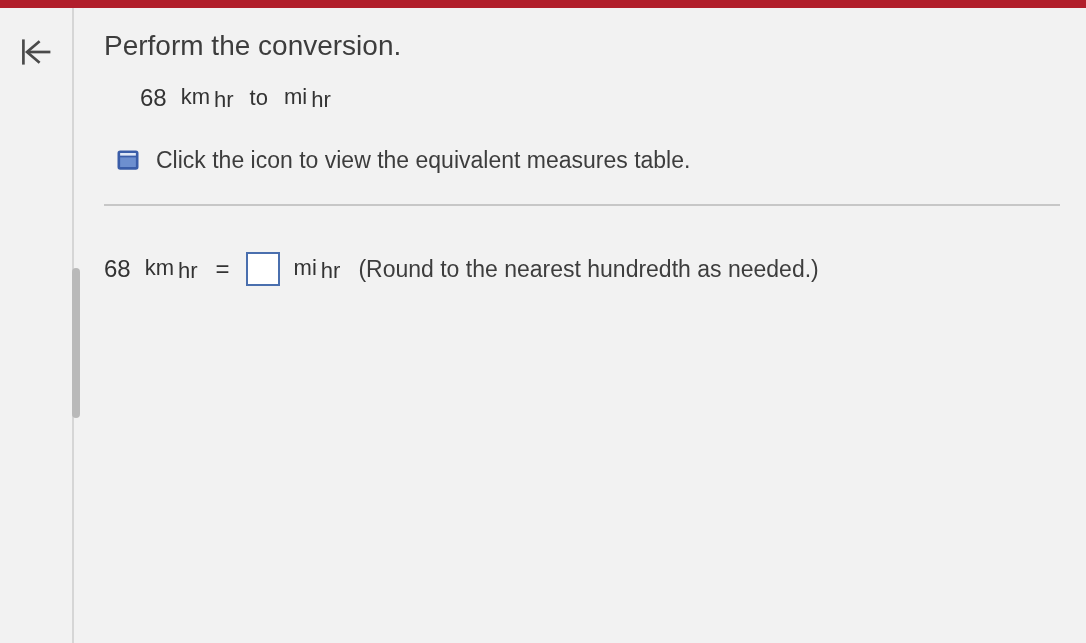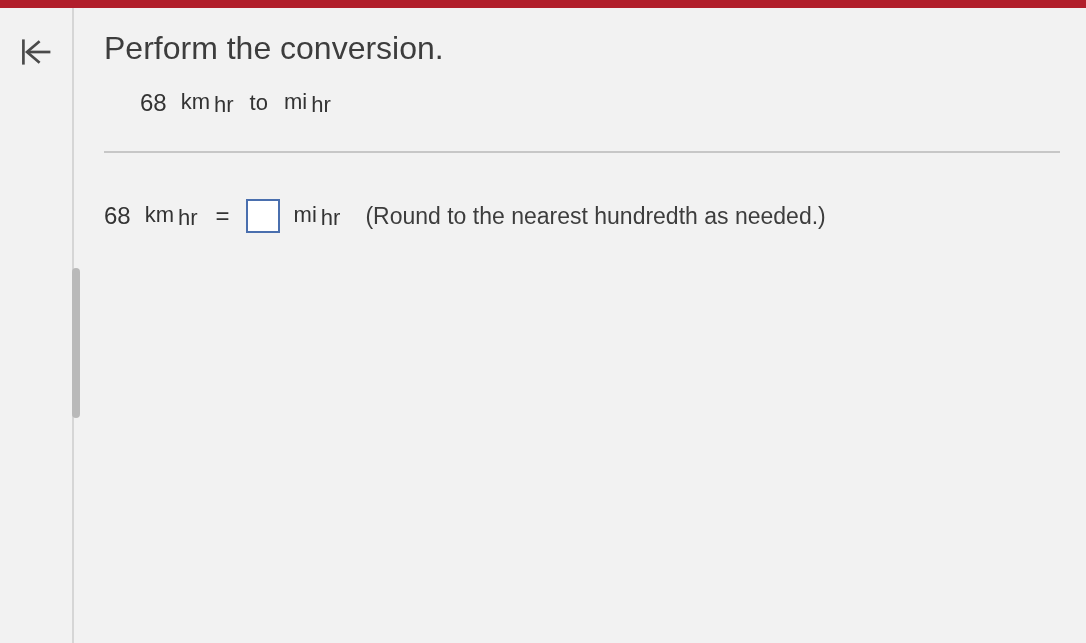--- a/index.html
+++ b/index.html
@@ -3,38 +3,38 @@
 <meta charset="utf-8">
 <style>
   * { box-sizing: border-box; margin: 0; padding: 0; }
   html, body { width: 1086px; height: 643px; font-family: Arial, Helvetica, sans-serif; background: #e8e8e8; overflow: hidden; }
   .page { width: 1086px; height: 643px; position: relative; background: linear-gradient(180deg,#b11e2b 0,#b11e2b 8px,#f2f2f2 8px); }
   .container { position: absolute; top: 8px; left: 0; right: 0; bottom: 0; background: #f2f2f2; display: flex; }
   .collapse-col { width: 72px; padding-top: 22px; display: flex; justify-content: center; align-items: flex-start; }
   .collapse-btn { width: 44px; height: 44px; display: flex; align-items: center; justify-content: center; cursor: pointer; color: #4a4a4a; }
   .collapse-btn svg { width: 36px; height: 36px; stroke: #4a4a4a; stroke-width: 3; fill: none; }
   .content { flex: 1; padding: 22px 26px 0 0; color: #3a3a3a; border-left: 2px solid #d6d6d6; padding-left: 30px; }
-  .instr { font-size: 32px; margin-bottom: 22px; color: #3d3d3d; }
+  .instr { font-size: 28px; margin-bottom: 22px; color: #3d3d3d; }
   .expr-row { display: flex; align-items: center; font-size: 24px; color: #333; margin-left: 36px; margin-bottom: 34px; }
   .expr-row .num { margin-right: 6px; }
   .frac { display: inline-flex; flex-direction: row; align-items: center; line-height: 1; margin: 0 6px; font-size: 22px; }
   .frac .top { padding: 0 2px 3px; }
   .frac .bar { width: 100%; border-top: 2px solid #333; }
   .frac .bot { padding: 3px 2px 0; }
   .to-word { margin: 0 8px; font-size: 22px; }
   .link-row { display: flex; align-items: center; margin-left: 10px; margin-bottom: 30px; }
   .book-icon { width: 28px; height: 28px; margin-right: 14px; display: flex; align-items: center; justify-content: center; }
   .book-icon svg { width: 28px; height: 28px; }
   .link-text { font-size: 23px; color: #3d3d3d; cursor: pointer; }
   .divider { border: none; border-top: 2px solid #c7c7c7; margin: 10px 0 46px 0; width: 100%; }
   .answer-row { display: flex; align-items: center; font-size: 24px; color: #333; margin-left: 0; }
   .answer-row .num { margin-right: 6px; }
   .eq { margin: 0 10px; }
   .answer-input { width: 34px; height: 34px; border: 2px solid #4a6fae; background: #fff; margin: 0 6px; font-size: 20px; text-align: center; outline: none; }
-  .hint { font-size: 23px; color: #3d3d3d; margin-left: 17px; }
+  .hint { font-size: 23px; color: #3d3d3d; margin-left: 10px; }
   .scroll-indicator { position: absolute; left: 72px; top: 260px; width: 8px; height: 150px; background: #b9b9b9; border-radius: 4px; }
 </style>
 </head>
 <body>
 
 <div class="page">
   <div class="container">
 
     <div class="collapse-col">
       <div class="collapse-btn">
@@ -60,20 +60,30 @@
           <span class="bot">hr</span>
         </span>
         <span class="to-word">to</span>
         <span class="frac">
           <span class="top">mi</span>
           <span class="bar"></span>
           <span class="bot">hr</span>
         </span>
       </div>
 
+      <div class="link-row">
+        <span class="book-icon">
+          <svg viewBox="0 0 32 32">
+            <rect x="4" y="5" width="24" height="22" rx="3" fill="#3a5da8"></rect>
+            <rect x="7" y="8" width="18" height="3" fill="#dfe8f7"></rect>
+            <rect x="7" y="13" width="18" height="11" fill="#6d8fcf"></rect>
+          </svg>
+        </span>
+        <span class="link-text">Click the icon to view the equivalent measures table.</span>
+      </div>
 
       <hr class="divider">
 
       <div class="answer-row">
         <span class="num">68</span>
         <span class="frac">
           <span class="top">km</span>
           <span class="bar"></span>
           <span class="bot">hr</span>
         </span>

